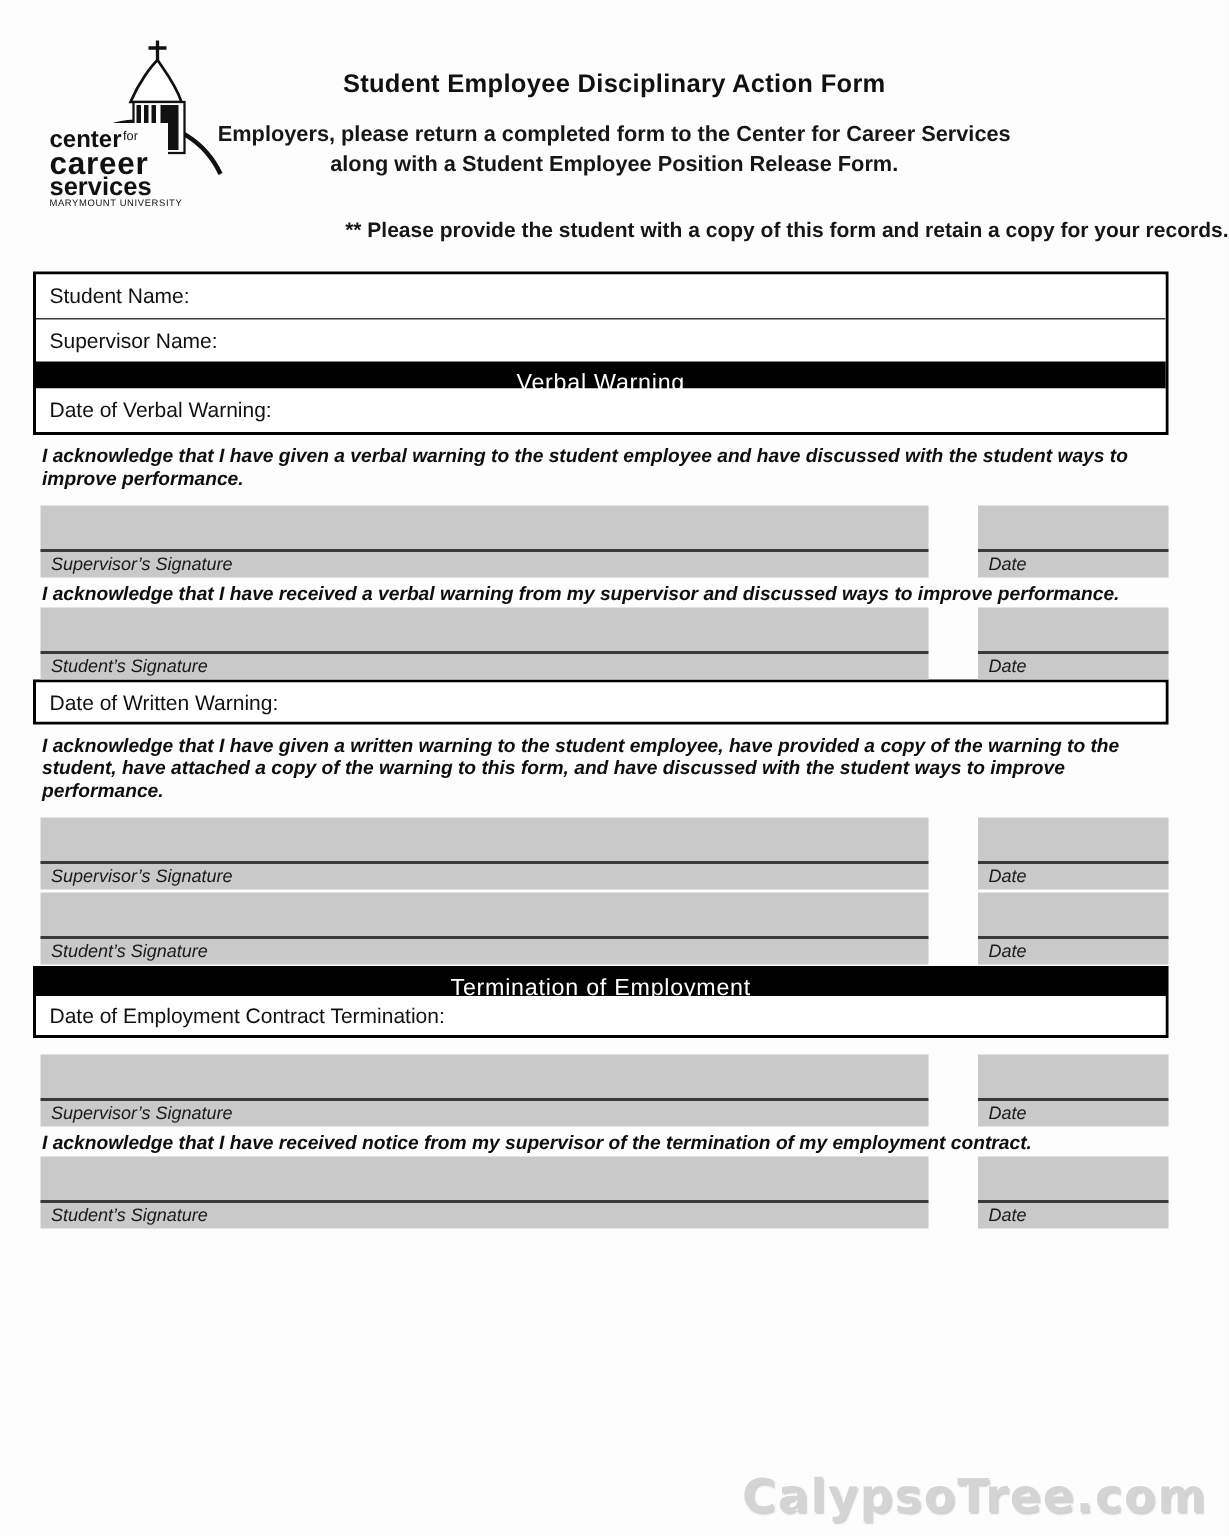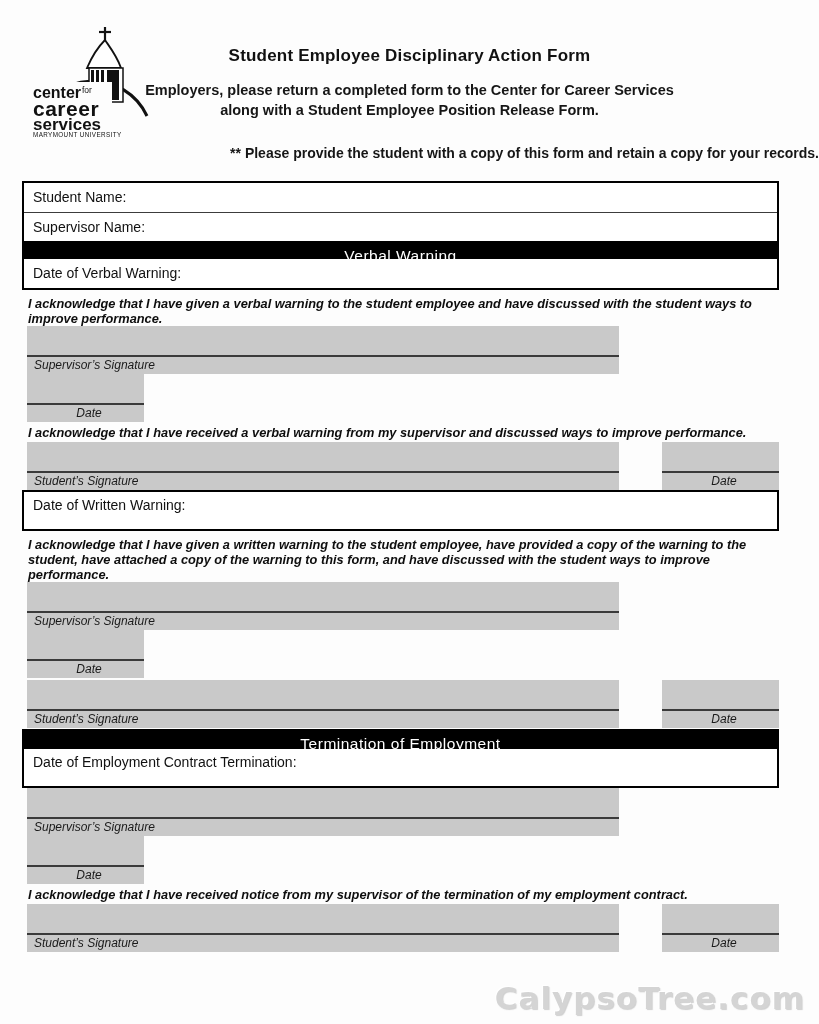--- a/index.html
+++ b/index.html
@@ -26,37 +26,37 @@
   .top-box { border:2px solid #000; background:#fff; }
   .row { display:flex; height:29px; line-height:29px; font-size:14px; padding-left:9px; background:#fff; }
   .row .blank { flex:1; }
   .sep { border-top:1px solid #3c3c3c; }
 
   .bar {
     height:18px; line-height:30px; background:#000; color:#fff;
     text-align:center; font-size:15.5px; letter-spacing:.5px;
   }
   .datebox { border:2px solid #000; background:#fff; }
-  .datebox .row { height:37px; line-height:26px; }
+  .datebox .row { height:26px; line-height:26px; }
 
   .ack {
     margin:6px 4px 0 6px; font-style:italic; font-weight:600;
     font-size:12.8px; line-height:15px; color:#0e0e0e;
   }
 
   .sigrow { display:flex; justify-content:space-between; padding-left:5px; }
   .sig { width:592px; }
-  .date { width:117px;text-align:center; }
+  .date { width:127px; }
   .fill { height:31px; background:#c9c9c9; border-bottom:2px solid #3a3a3a; }
   .slabel {
     background:#c9c9c9; height:17px; line-height:16px; padding-left:7px;
     font-style:italic; font-size:12px; color:#1a1a1a;
   }
   .mt1{margin-top:1px;} .mt2{margin-top:2px;}
-  .mt7{margin-top:3px;} .mt11{flex-direction:column;}
+  .mt7{margin-top:3px;} .mt11{margin-top:11px;}
 
   
   .watermark {
     position:absolute; right:14px; top:980px;
     font-family:"DejaVu Sans", sans-serif; font-weight:700;
     font-size:31px; letter-spacing:1px; color:#d4d4d4;
     text-shadow:-1px -1px 0 #ffffff, 1px 1px 1px rgba(150,150,150,.45);
   }
 </style>
 </head>

